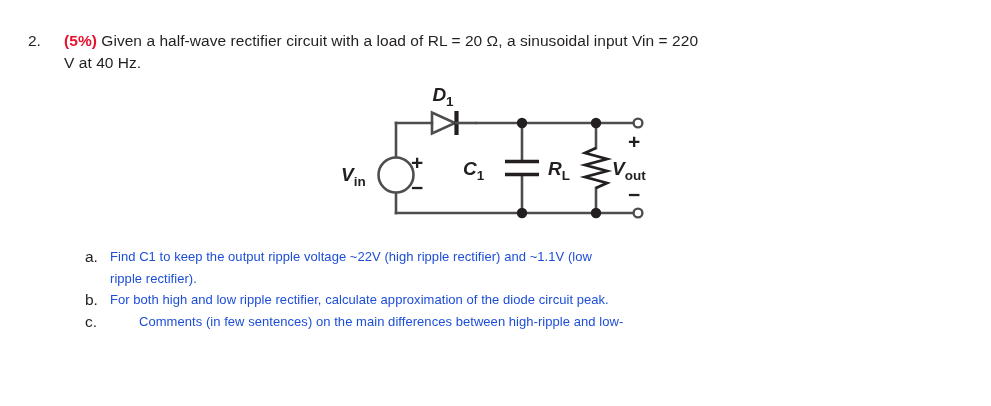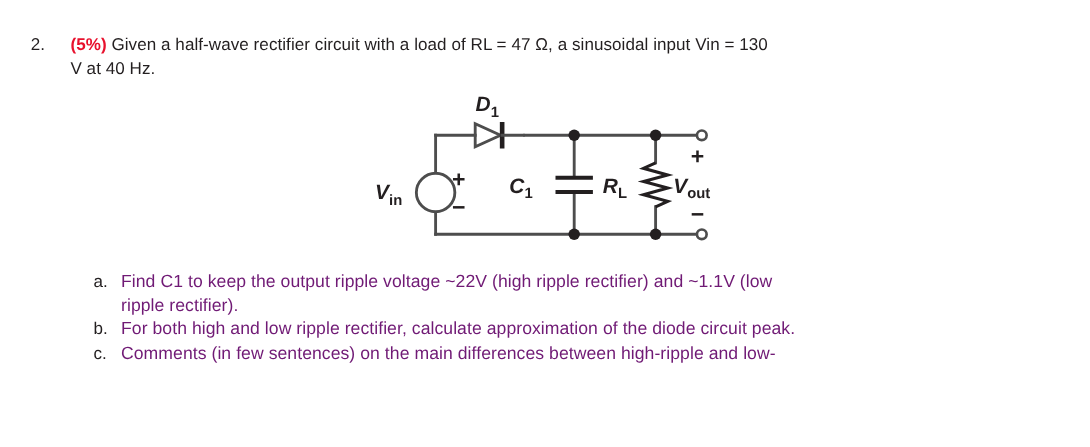--- a/index.html
+++ b/index.html
@@ -79,38 +79,38 @@
     width: 20px;
     text-align: left;
     font-size: 15.5px;
     line-height: 21.5px;
     color: #231f20;
   }
   .sub-text {
     position: absolute;
     left: 110px;
     width: 790px;
-    font-size: 16px;
+    font-size: 13px;
     line-height: 21.5px;
-    color: #701a75;
+    color: #1d4ed8;
     letter-spacing: 0.05px;
   }
   .m-a { left: 85px; top: 0px; }
   .t-a { top: 0px; }
   .m-b { left: 85px; top: 43px; }
   .t-b { top: 43px; }
   .m-c { left: 85px; top: 64.5px; }
-  .t-c { top: 64.5px; }
+  .t-c { top: 64.5px; margin-left: 29px; }
 </style>
 </head>
 <body>
 
 <div id="question-block">
   <div id="q-number">2.</div>
-  <div id="q-text"><span class="pct">(5%)</span><span> Given a half-wave rectifier circuit with a load of RL = 47 Ω, a sinusoidal input Vin = 130</span><br><span>V at 40 Hz.</span></div>
+  <div id="q-text"><span class="pct">(5%)</span><span> Given a half-wave rectifier circuit with a load of RL = 20 Ω, a sinusoidal input Vin = 220</span><br><span>V at 40 Hz.</span></div>
 </div>
 
 <div id="circuit-figure">
   <svg id="circuit-svg" width="400" height="150" viewBox="0 0 400 150" xmlns="http://www.w3.org/2000/svg">
     <g stroke="#4d4d4d" stroke-width="2.6" fill="none" stroke-linecap="square">
 
       <path d="M 84,41 L 120,41"></path>
       <path d="M 165,41 L 322,41"></path>
 
       <path d="M 84,41 L 84,76"></path>

